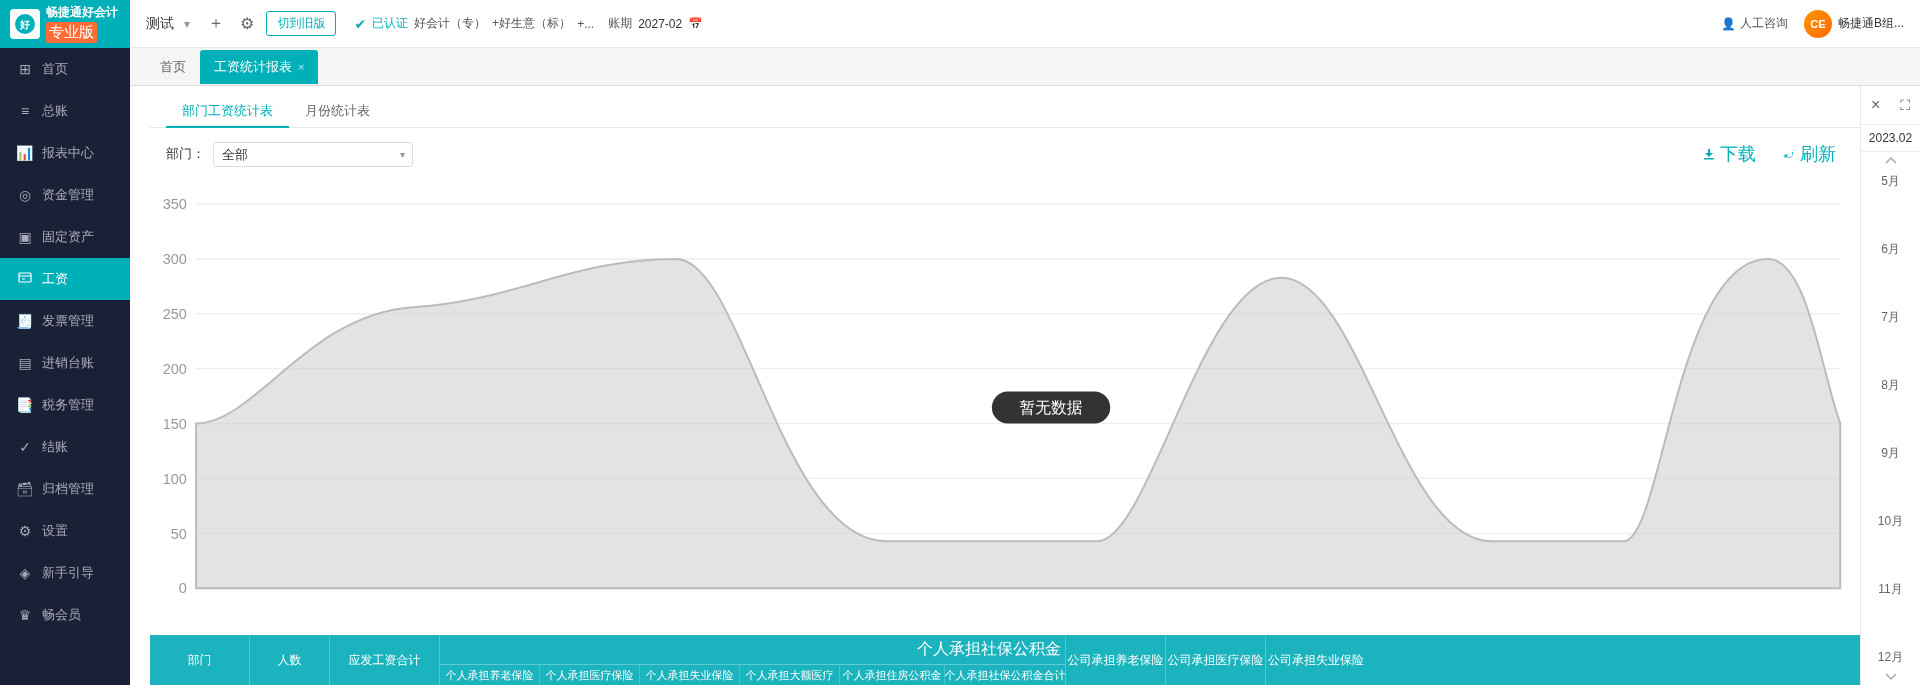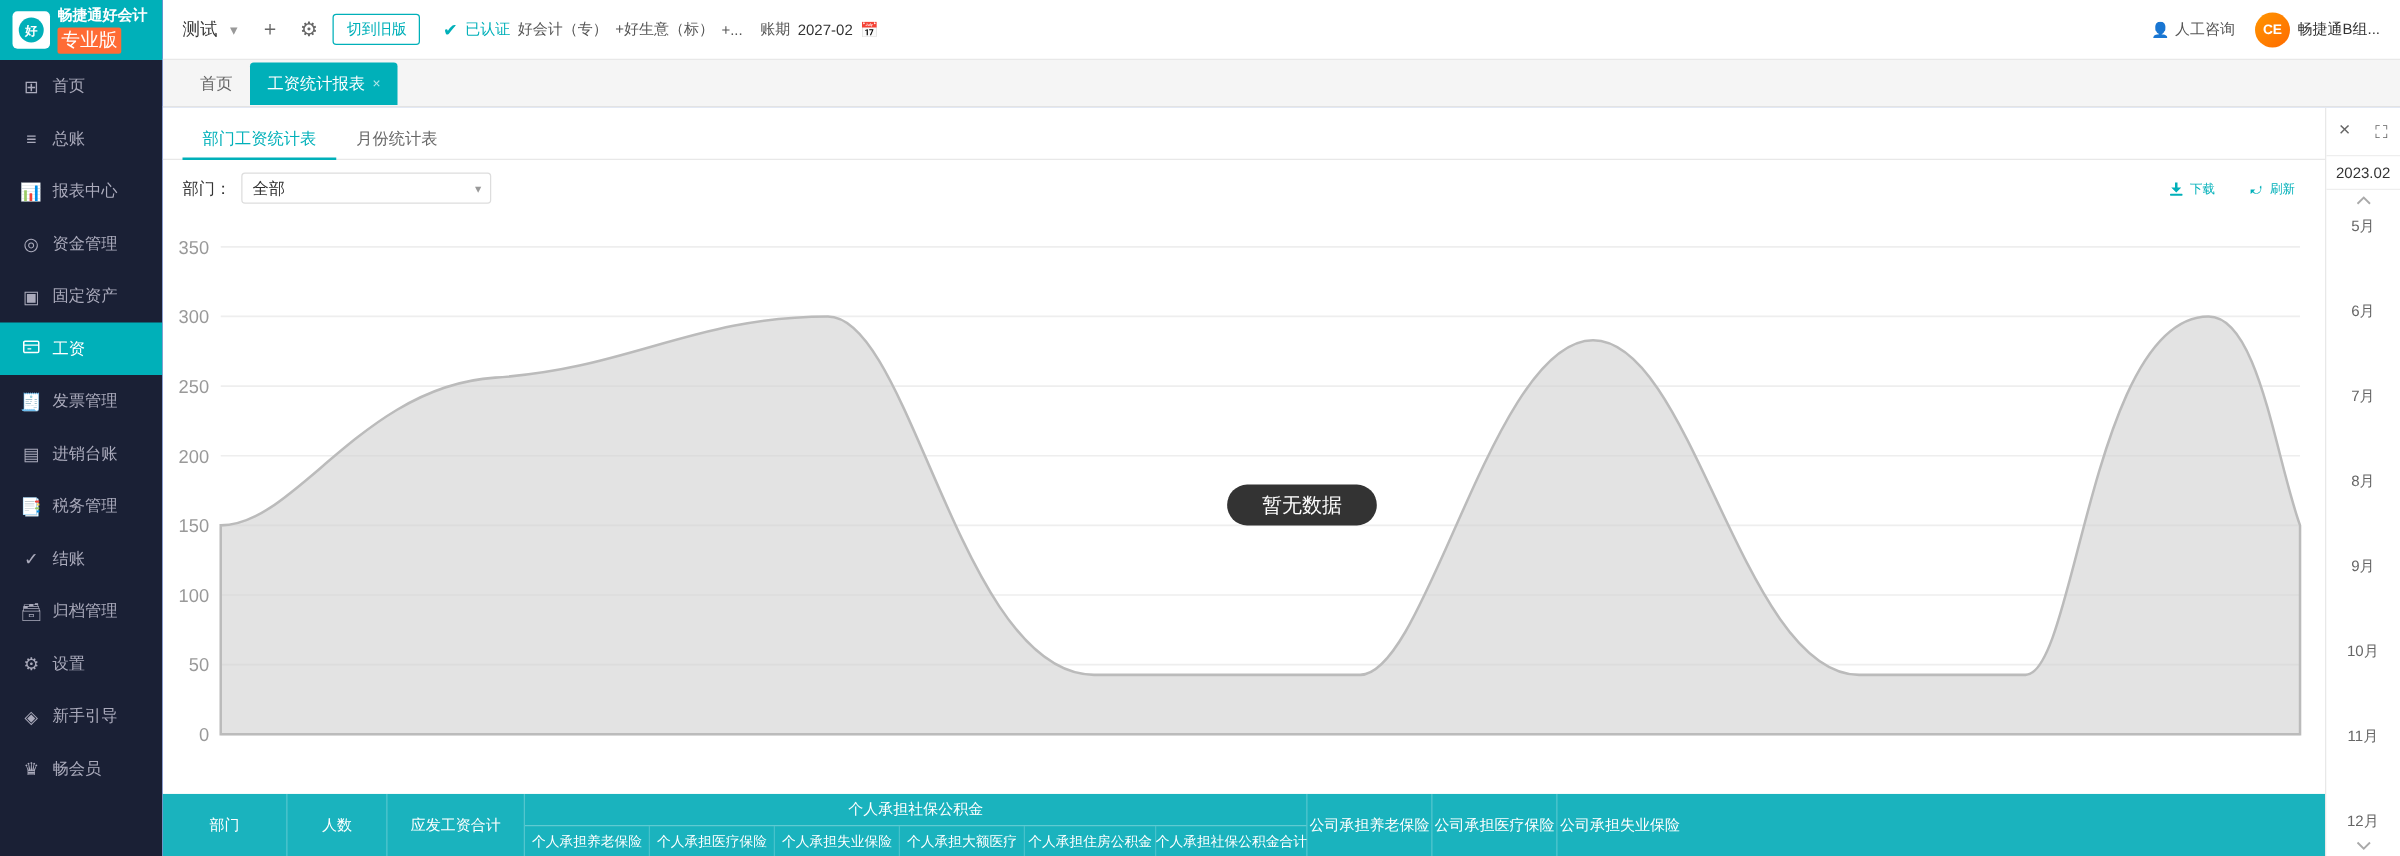--- a/index.html
+++ b/index.html
@@ -197,20 +197,21 @@
       overflow: hidden;
       background: white;
     }
 
     
     .content-main {
       flex: 1;
       display: flex;
       flex-direction: column;
       overflow: hidden;
+      padding-left: 20px;
     }
 
     
     .sub-tabs {
       display: flex;
       align-items: center;
       padding: 10px 16px 0;
       border-bottom: 1px solid #e8e8e8;
       background: white;
       flex-shrink: 0;
@@ -272,21 +273,21 @@
       display: flex;
       align-items: center;
       gap: 10px;
     }
     .action-btn {
       display: flex;
       align-items: center;
       gap: 4px;
       color: #00b0b9;
       cursor: pointer;
-      font-size: 10px;
+      font-size: 18px;
       background: none;
       border: none;
       padding: 4px 8px;
     }
 
     
     .chart-container {
       flex: 1;
       padding: 10px 16px;
       position: relative;
@@ -394,27 +395,27 @@
       padding: 0 4px;
       flex-shrink: 0;
     }
     .fth-group {
       display: flex;
       flex-direction: column;
       border-right: 1px solid rgba(255,255,255,0.25);
     }
     .fth-group-top {
       color: white;
-      font-size: 12px;
+      font-size: 16px;
       text-align: center;
       padding: 4px 4px;
       border-bottom: 1px solid rgba(255,255,255,0.3);
       display: flex;
       align-items: center;
-      justify-content: center;
+      justify-content: flex-end;
     }
     .fth-group-subs {
       display: flex;
       flex: 1;
     }
     .fth-sub-cell {
       color: white;
       font-size: 11px;
       text-align: center;
       border-right: 1px solid rgba(255,255,255,0.2);

